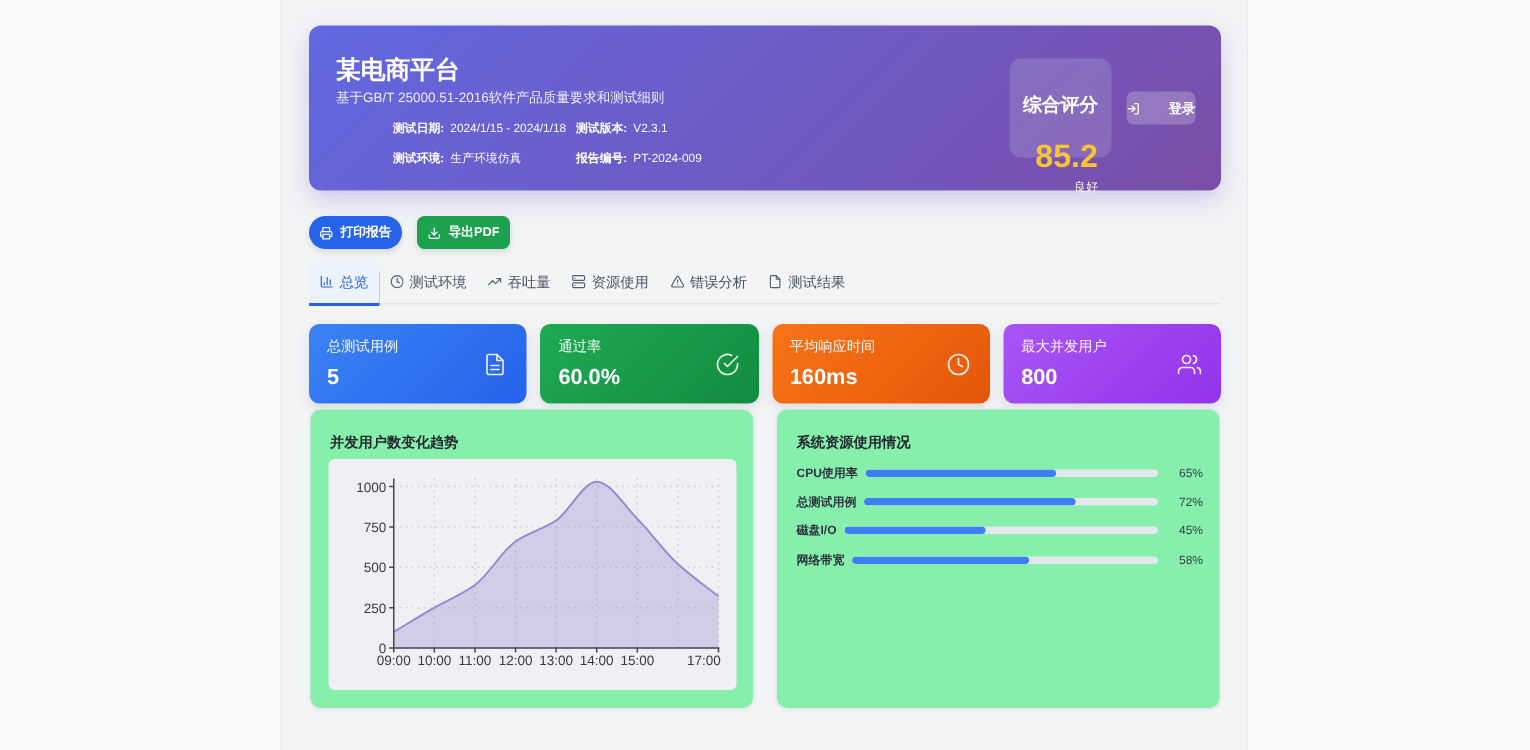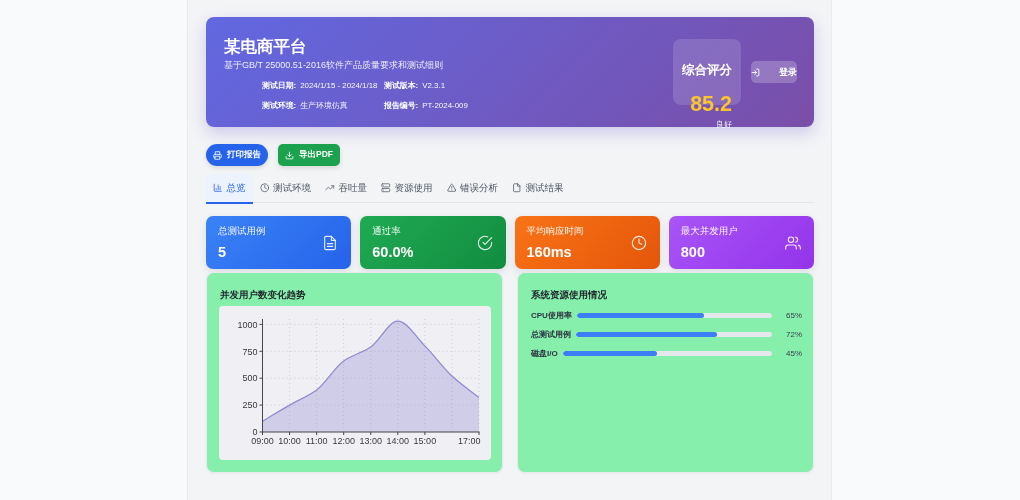--- a/index.html
+++ b/index.html
@@ -334,17 +334,24 @@
             </span>
             <span class="res-value">72%</span>
           </div>
           <div class="res-row">
             <span class="res-label">磁盘I/O</span>
             <span class="res-bar">
               <span class="res-fill" style="width:45%;background:#3b7ef5"></span>
             </span>
             <span class="res-value">45%</span>
           </div>
+          <div class="res-row">
+            <span class="res-label">网络带宽</span>
+            <span class="res-bar">
+              <span class="res-fill" style="width:58%;background:#3b7ef5"></span>
+            </span>
+            <span class="res-value">58%</span>
+          </div>
         </div>
     </div>
 
   </div>
 </div>
 
 </body></html>

